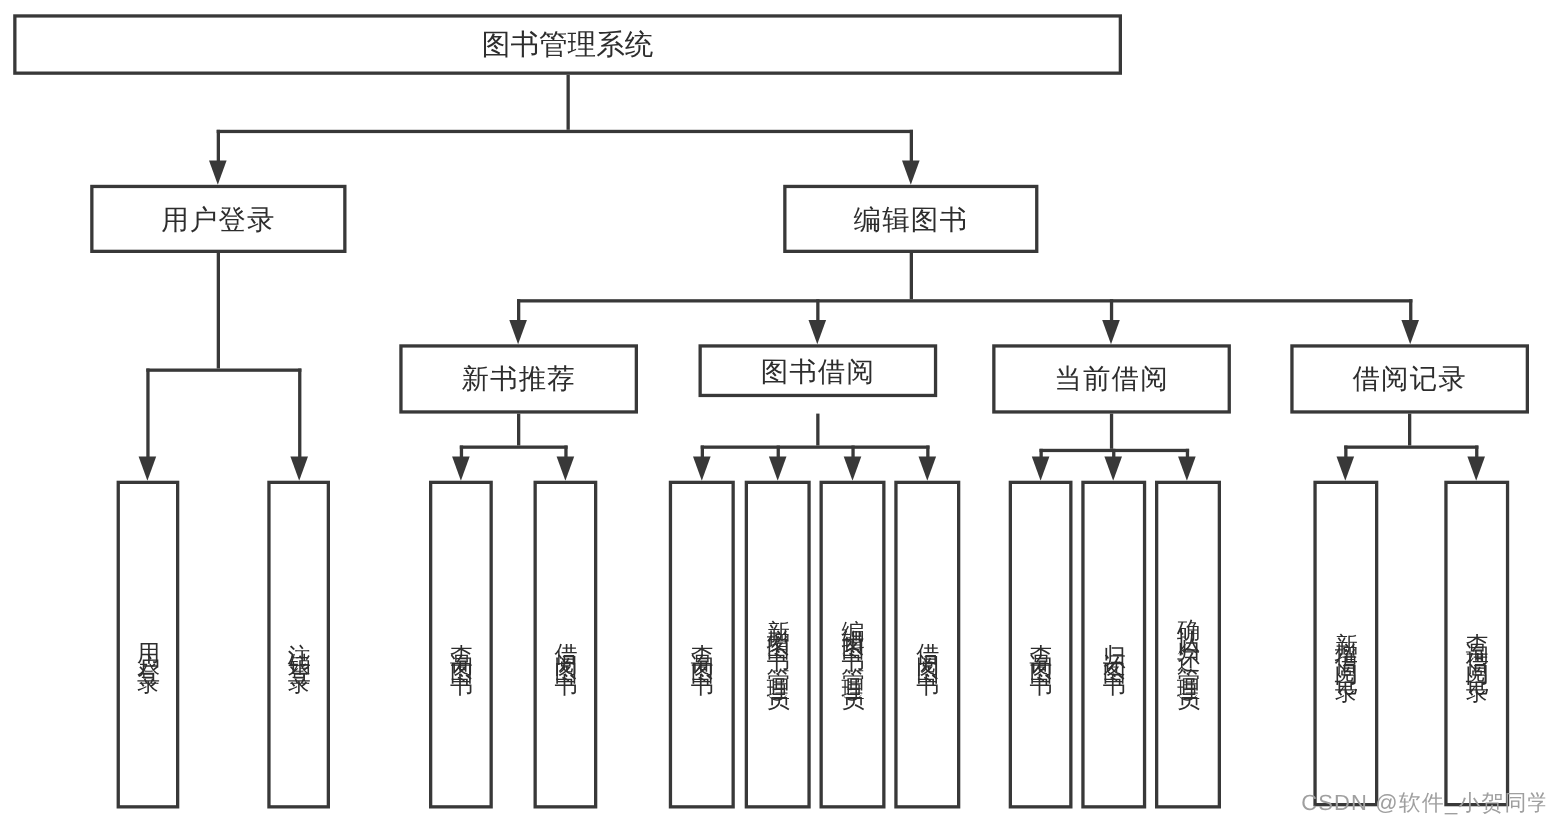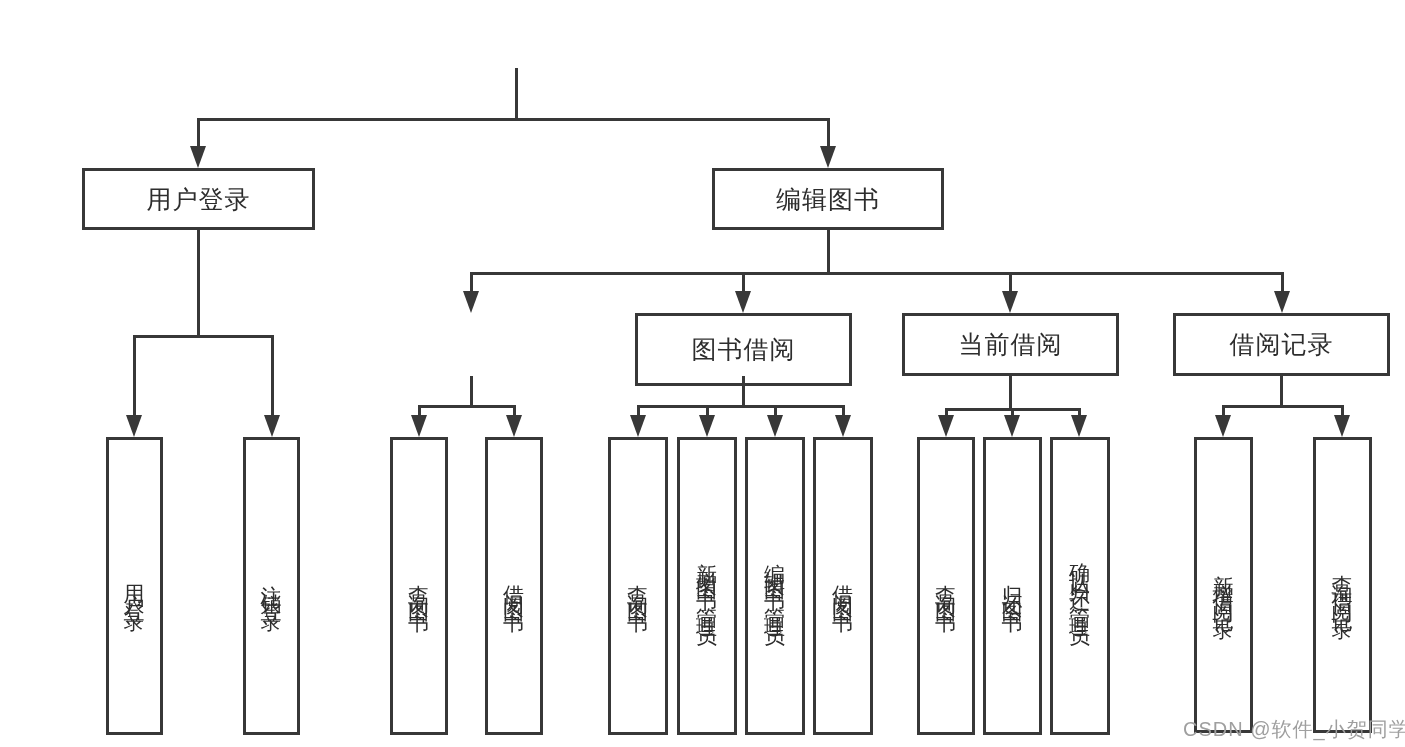--- a/index.html
+++ b/index.html
@@ -51,20 +51,23 @@
     letter-spacing: 1px;
     z-index: 5;
     white-space: nowrap;
   }
 </style>
 </head>
 <body>
 
 <div class="canvas">
 
+  <div class="box root-box" style="left:12px; top:13px; width:1008px; height:55px;">
+    <span>图书管理系统</span>
+  </div>
 
   <div class="vline" style="left:515px; top:68px; height:50px;"></div>
   <div class="hline" style="left:197px; top:118px; width:633px;"></div>
   <div class="vline" style="left:197px; top:118px; height:32px;"></div>
   <div class="arrowhead" style="left:190px; top:146px;"></div>
   <div class="vline" style="left:827px; top:118px; height:32px;"></div>
   <div class="arrowhead" style="left:820px; top:146px;"></div>
 
   <div class="box hbox" style="left:82px; top:168px; width:233px; height:62px;">
     <span>用户登录</span>
@@ -84,21 +87,24 @@
   <div class="hline" style="left:470px; top:272px; width:814px;"></div>
   <div class="vline" style="left:470px; top:272px; height:23px;"></div>
   <div class="arrowhead" style="left:463px; top:291px;"></div>
   <div class="vline" style="left:742px; top:272px; height:23px;"></div>
   <div class="arrowhead" style="left:735px; top:291px;"></div>
   <div class="vline" style="left:1009px; top:272px; height:23px;"></div>
   <div class="arrowhead" style="left:1002px; top:291px;"></div>
   <div class="vline" style="left:1281px; top:272px; height:23px;"></div>
   <div class="arrowhead" style="left:1274px; top:291px;"></div>
 
-  <div class="box hbox" style="left:635px; top:313px; width:217px; height:73px;">
+  <div class="box hbox" style="left:363px; top:313px; width:217px; height:63px;">
+    <span>新书推荐</span>
+  </div>
+  <div class="box hbox" style="left:635px; top:313px; width:217px; height:48px;">
     <span>图书借阅</span>
   </div>
   <div class="box hbox" style="left:902px; top:313px; width:217px; height:63px;">
     <span>当前借阅</span>
   </div>
   <div class="box hbox" style="left:1173px; top:313px; width:217px; height:63px;">
     <span>借阅记录</span>
   </div>
 
   <div class="vline" style="left:470px; top:376px; height:29px;"></div>

